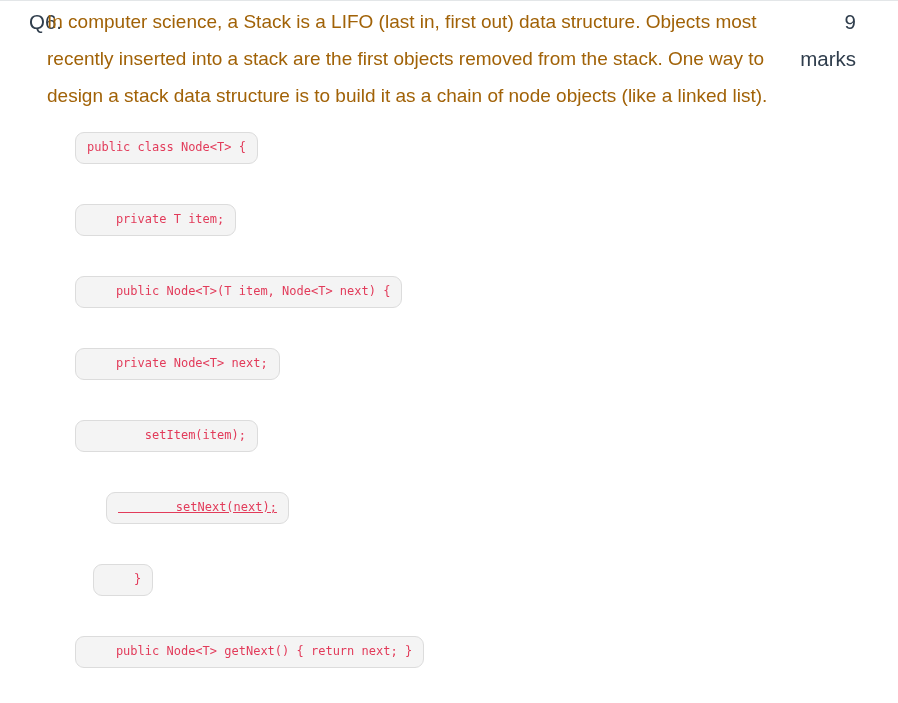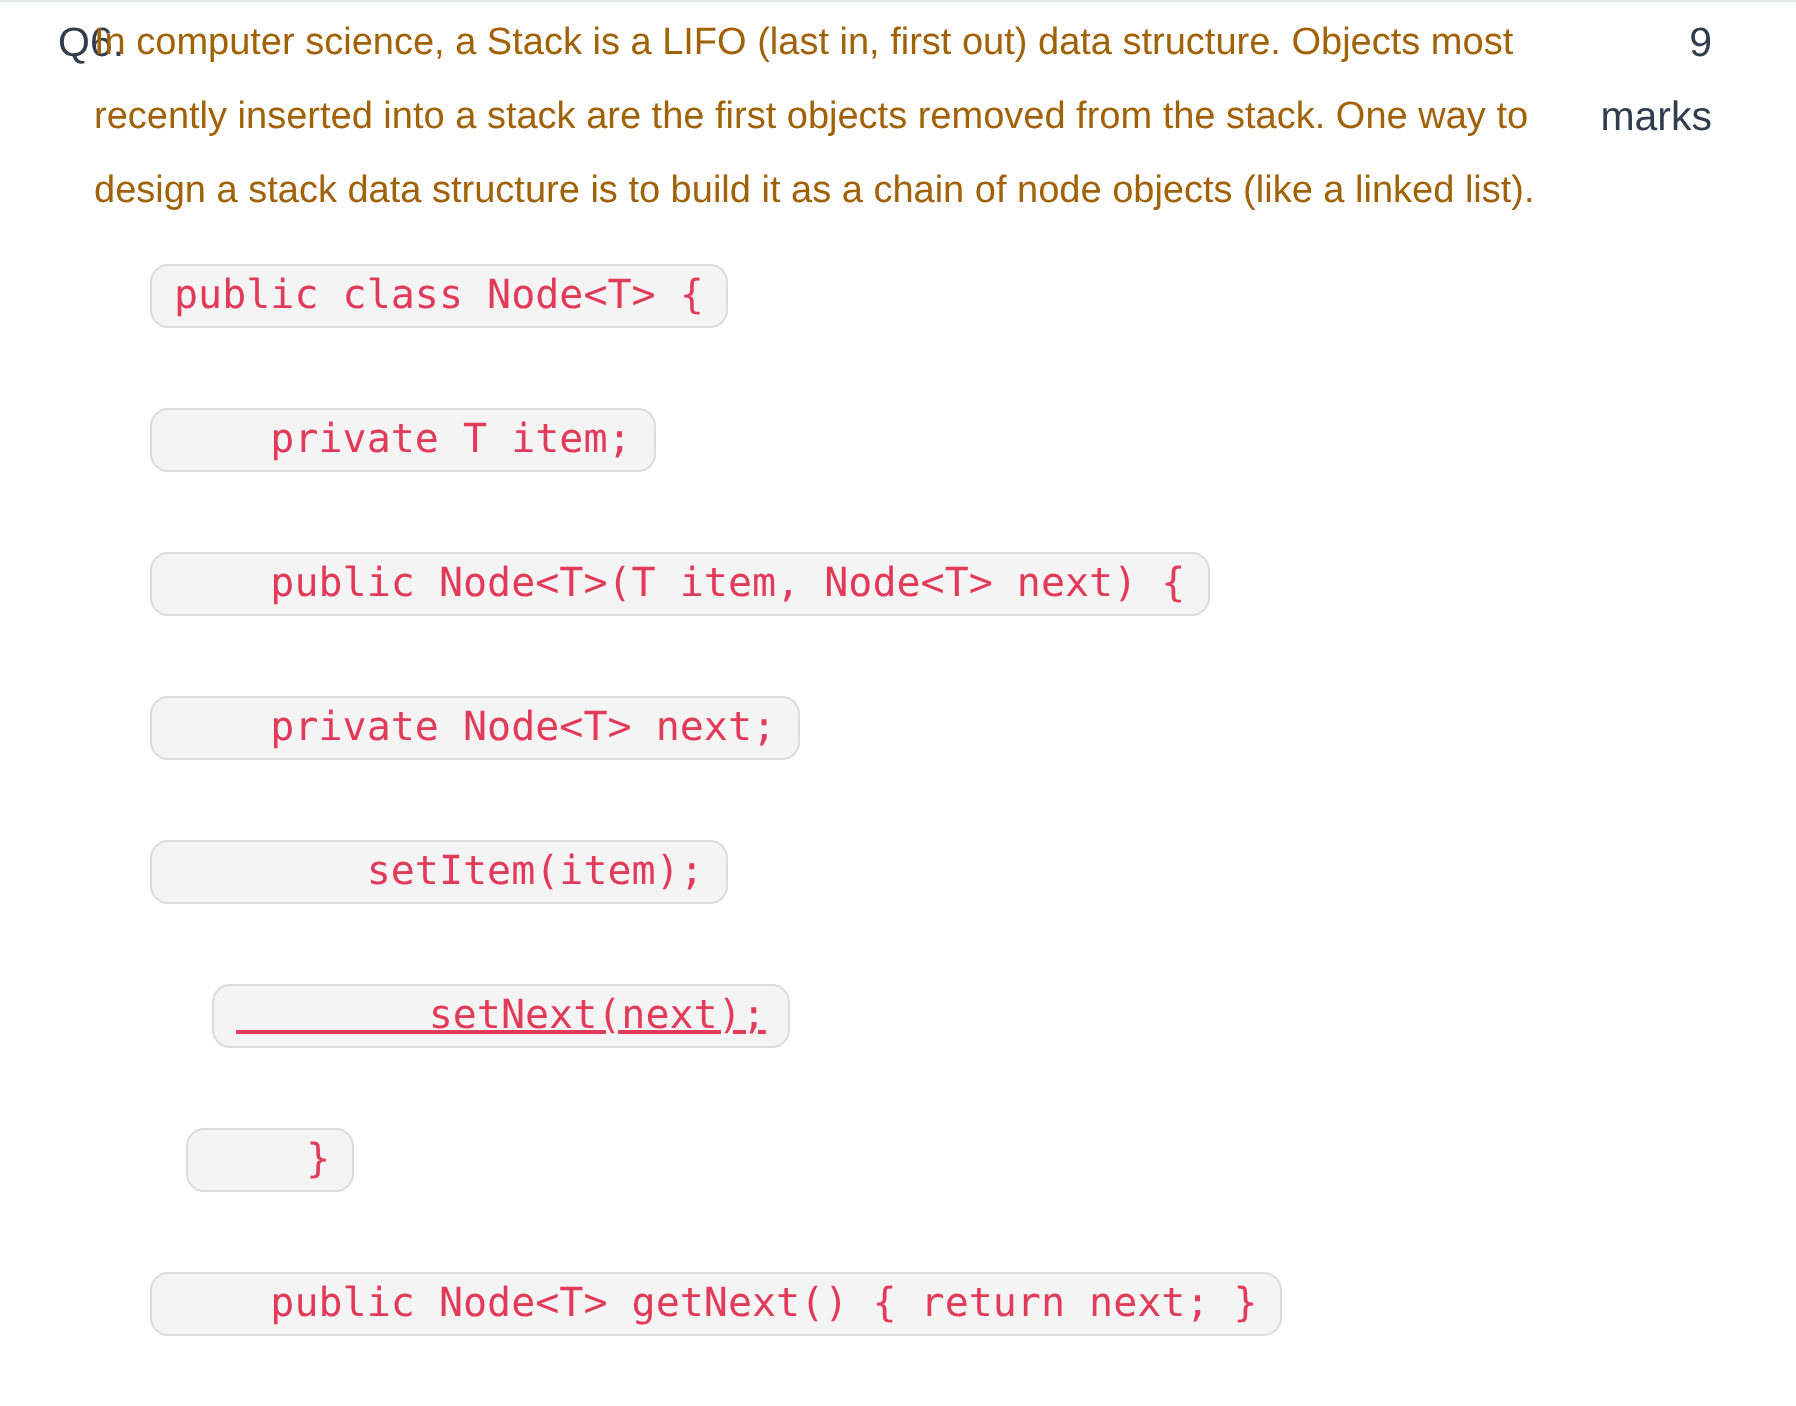--- a/index.html
+++ b/index.html
@@ -73,21 +73,21 @@
   .code-row {
     height: 72px;
   }
   .code-chip {
     display: inline-block;
     background: #f4f4f4;
     border: 1px solid #dcdcdc;
     border-radius: 9px;
     padding: 4px 11px 5px 11px;
     font-family: "DejaVu Sans Mono", "Liberation Mono", monospace;
-    font-size: 20px;
+    font-size: 12px;
     line-height: 21px;
     color: #e23b5a;
     white-space: pre;
   }
 </style>
 </head>
 <body>
 
 <div id="top-rule"></div>
 

